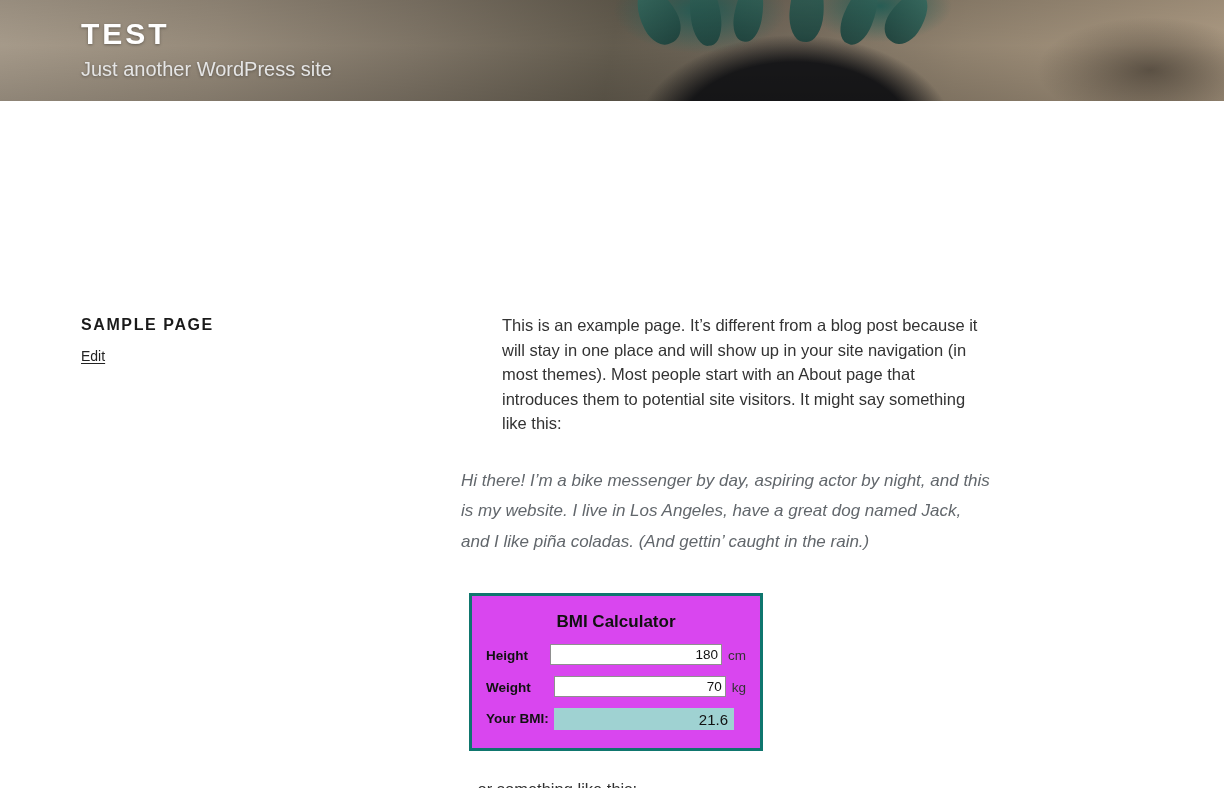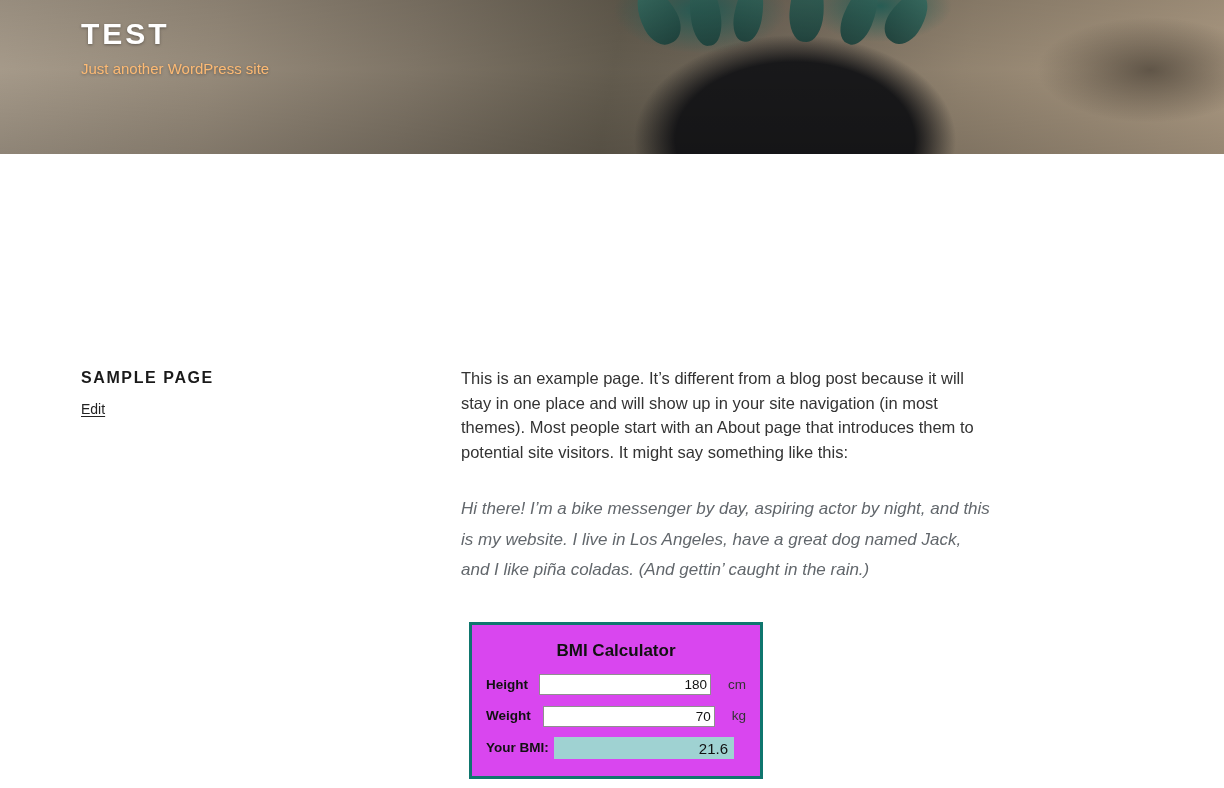--- a/index.html
+++ b/index.html
@@ -10,21 +10,21 @@
     height: 788px;
     overflow: hidden;
     background: #ffffff;
     font-family: "Liberation Sans", sans-serif;
   }
 
   
   .site-header {
     position: relative;
     width: 1224px;
-    height: 154px;
+    height: 101px;
     overflow: hidden;
     background: #6b6257;
   }
   .header-bg {
     position: absolute;
     inset: 0;
     
     background:
       radial-gradient(circle at 52% 120%, rgba(0,0,0,0.0) 0%, rgba(0,0,0,0.0) 100%),
       radial-gradient(ellipse 230px 150px at 795px 140px, #1b1b1d 0%, #1b1b1d 52%, rgba(27,27,29,0) 70%),
@@ -55,22 +55,22 @@
     margin: 0;
     color: #ffffff;
     font-size: 30px;
     font-weight: bold;
     letter-spacing: 3px;
     line-height: 40px;
     text-shadow: 0 1px 3px rgba(0,0,0,0.35);
   }
   .site-tagline {
     margin: 5px 0 0 0;
-    color: #fdba74;
-    font-size: 15px;
+    color: #e5e5e5;
+    font-size: 20px;
     font-weight: 400;
     line-height: 20px;
     text-shadow: 0 1px 3px rgba(0,0,0,0.35);
   }
 
   
   .content-wrap {
     position: relative;
     width: 1069px;
     padding-top: 86px;
@@ -103,21 +103,21 @@
   .entry-content {
     position: absolute;
     left: 461px;
     top: 212px;
     width: 530px;
     color: #333333;
     font-size: 16.5px;
     line-height: 24.5px;
   }
   .entry-content p { margin: 0 0 26px 0; }
-  .entry-content p.intro { margin-bottom: 30px; }
+  .entry-content p.intro { margin-bottom: 30px; margin-left: 41px; }
   .entry-content blockquote {
     margin: 0 0 26px 0;
     padding: 0;
     font-style: italic;
     color: #62676c;
     font-size: 17px;
     line-height: 30.5px;
   }
   .gap-after-quote { height: 10px; }
 
@@ -135,23 +135,21 @@
   .bmi-title {
     text-align: center;
     font-size: 17px;
     font-weight: bold;
     color: #111111;
     margin: 3px 0 11px 0;
     line-height: 22px;
   }
   .bmi-row {
     display: flex;
-    align-items: center;
     margin-bottom: 7px;
-    gap: 11px;
   }
   .bmi-label {
     width: 68px;
     font-size: 13.5px;
     font-weight: bold;
     color: #111111;
   }
   .bmi-input {
     width: 172px;
     height: 21px;

